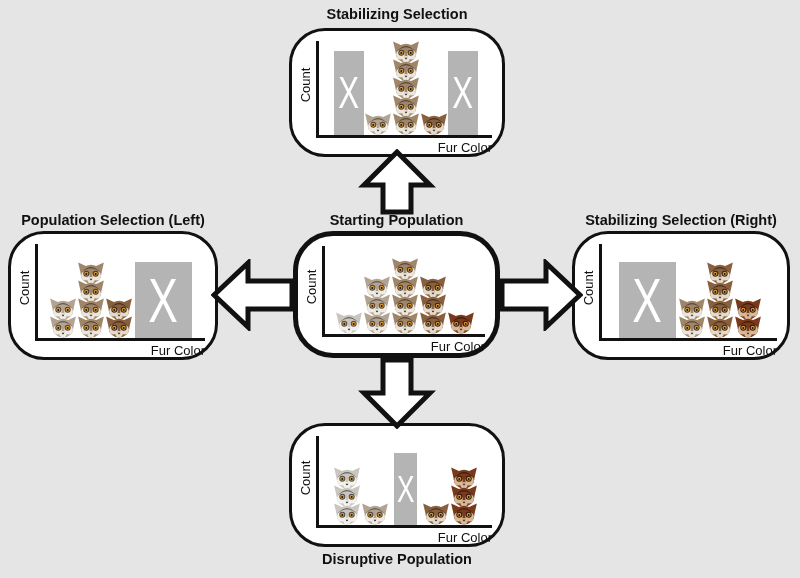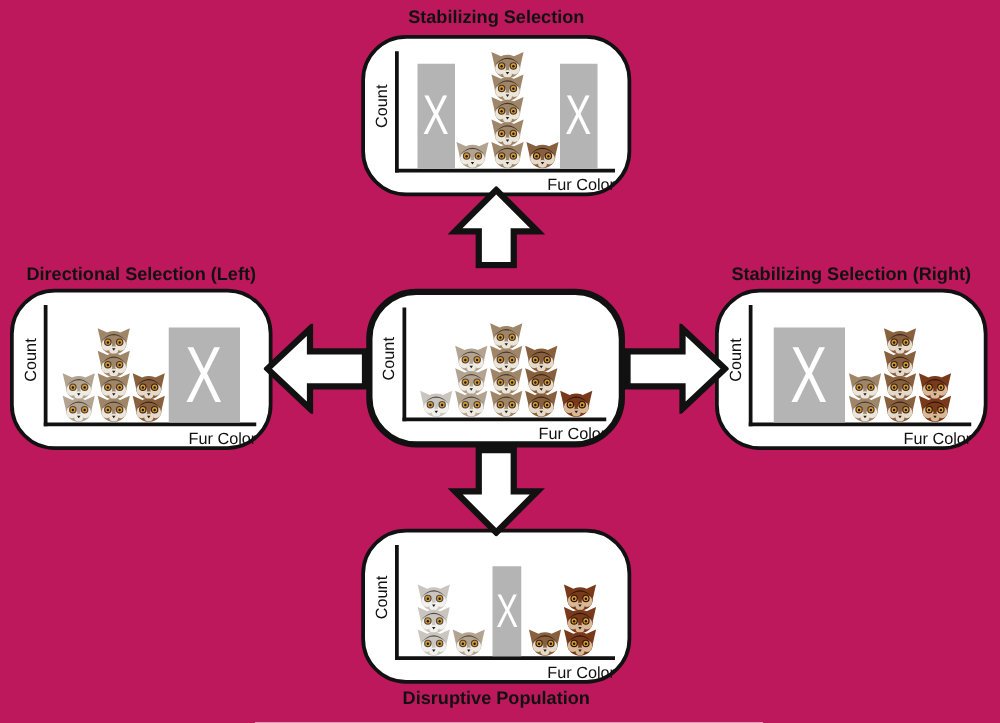--- a/index.html
+++ b/index.html
@@ -1,17 +1,17 @@
 <!DOCTYPE html>
 <html><head>
 <meta charset="utf-8">
 <style>
   html,body{margin:0;padding:0;background:#fff;}
   body{width:800px;height:578px;font-family:"Liberation Sans",sans-serif;color:#111;}
-  .stage{position:relative;width:800px;height:578px;background:#be185d;overflow:hidden;}
+  .stage{position:relative;width:800px;height:578px;background:#e5e5e5;overflow:hidden;}
   .panel{position:absolute;background:#fff;border:3px solid #111;border-radius:36px;box-sizing:border-box;}
   .panel.thick{border-width:5px;border-radius:40px;}
   .ptitle{position:absolute;text-align:center;font-weight:bold;font-size:14.5px;line-height:17px;}
   .chart{position:absolute;left:0;top:0;right:0;bottom:0;}
   .ax-y{position:absolute;left:24px;top:10px;bottom:16px;width:3px;background:#111;}
   .ax-x{position:absolute;left:24px;right:10px;bottom:16px;height:3px;background:#111;}
   .ylab{position:absolute;left:13px;top:44%;transform:translate(-50%,-50%) rotate(-90deg);font-size:13px;white-space:nowrap;}
   .xlab{position:absolute;left:24px;right:10px;bottom:-1px;text-align:right;font-size:13px;}
   .plot{position:absolute;left:27px;right:10px;bottom:19px;display:flex;align-items:flex-end;justify-content:center;}
   .col{display:flex;flex-direction:column;align-items:center;}
@@ -35,21 +35,22 @@
   #arrow-down{left:358px;top:357px;}
   #arrow-left{left:211px;top:259px;}
   #arrow-right{left:499px;top:259px;}
 </style>
 </head>
 <body>
 
 <div class="stage">
 
   <div class="ptitle" id="t-stabilizing">Stabilizing Selection</div>
-  <div class="ptitle" id="t-directional_left">Directional Selection (Left)</div>
+  <div class="ptitle" id="t-directional_left">Population Selection (Left)</div>
+  <div class="ptitle" id="t-starting">Starting Population</div>
   <div class="ptitle" id="t-directional_right">Stabilizing Selection (Right)</div>
   <div class="ptitle" id="t-disruptive">Disruptive Population</div>
 
   <div class="panel" id="p-stabilizing">
     <div class="chart">
       <div class="ylab">Count</div>
       <div class="ax-y"></div>
       <div class="ax-x"></div>
       <div class="plot">
           <div class="xblock" style="width: 30px; height: 84px; font-size: 38px; background: rgb(180, 180, 180);">

